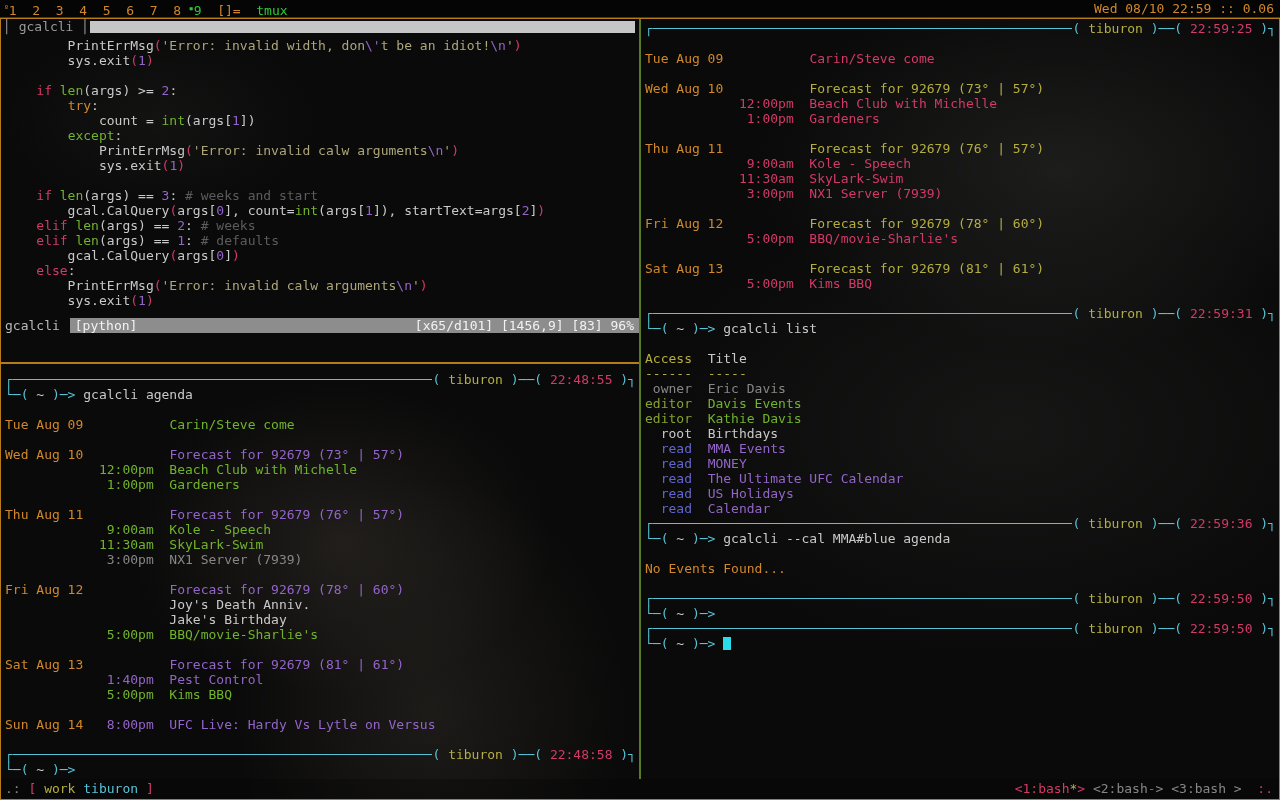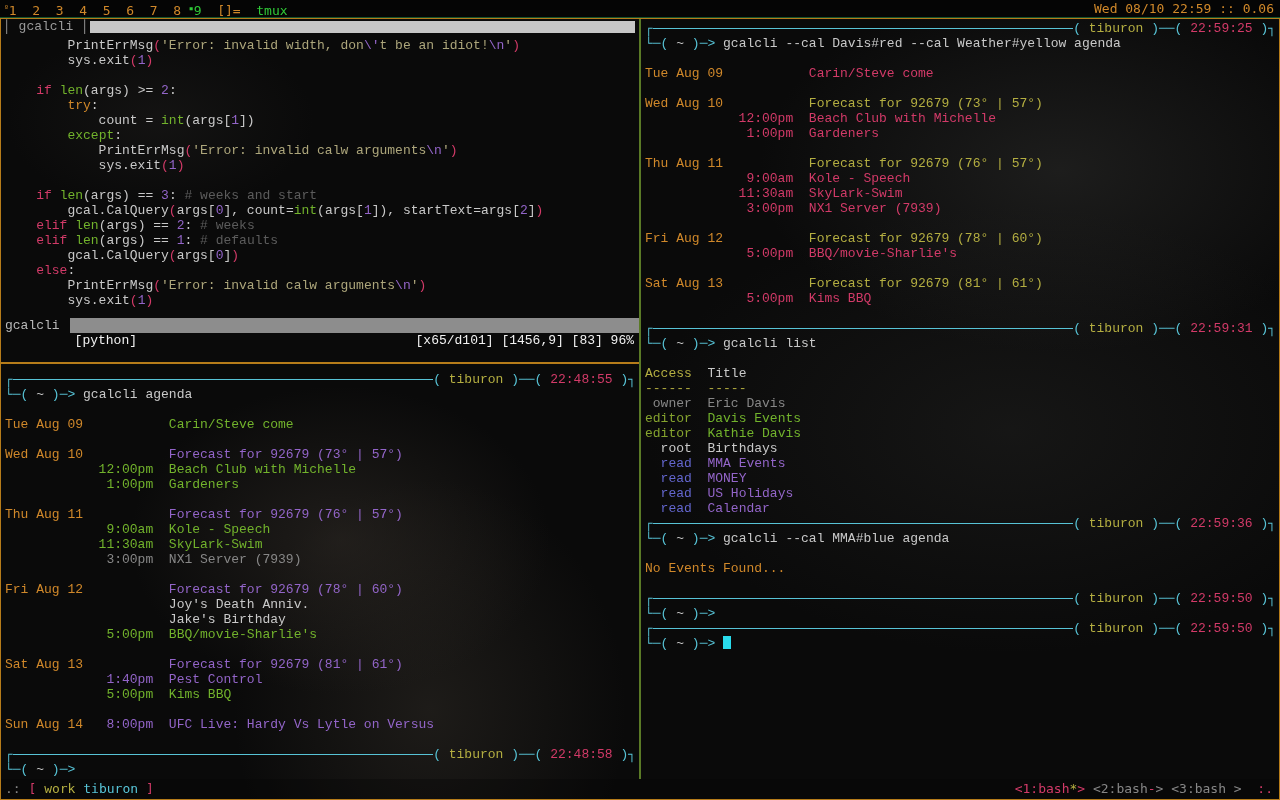--- a/index.html
+++ b/index.html
@@ -19,35 +19,35 @@
   .bl{color:#6366ce}.gy{color:#878787}.wh{color:#c9c9c9}.st{color:#ada67b}.cm{color:#5c5c5c}
   .sm{font-size:8px;vertical-align:4px}
 
   .topbar{position:absolute;top:0;left:0;right:0;height:17px;line-height:17px;background:#050505;
           border-bottom:2px solid #14532d;white-space:pre;}
   .topbar .tleft{position:absolute;left:4px;top:0;}
   .topbar .tright{position:absolute;right:6px;top:0;color:#d0882a;}
 
   .frame{position:absolute;top:18px;left:0;right:0;bottom:0;border:1px solid #b67c1a;
          display:flex;flex-direction:column;}
-  .cols{flex:1;display:flex;min-height:0;font-family:Liberation Mono, monospace;}
+  .cols{flex:1;display:flex;min-height:0;}
   .leftcol{width:638px;display:flex;flex-direction:column;min-height:0;}
   .vdiv{width:2px;background:#5a7a26;}
   .rightcol{flex:1;min-width:0;padding:2px 0 0 4px;}
   .hdiv{height:2px;background:#b67c1a;}
 
   .vimpane{height:343px;display:flex;flex-direction:column;}
   .tabline{height:15px;line-height:15px;display:flex;align-items:center;white-space:pre;padding:0 4px 0 2px;}
   .tabline .tab{color:#9a9a9a;}
   .tabfill{flex:1;height:12px;background:#c6c6c6;margin-left:1px;}
   .vimcode{margin-top:4px;padding-left:4px;}
   .statusline{margin-top:10px;height:15px;line-height:15px;display:flex;white-space:pre;border-radius:6px;}
   .statusline .sfile{color:#b9b9b9;padding:0 10px 0 4px;}
   .statusbar{flex:1;background:#8d8d8d;color:#f2f2f2;display:flex;justify-content:space-between;}
-  .statusbar span{padding:15px 5px;}
+  .statusbar span{padding:0 5px;}
 
   .shellpane{flex:1;padding:8px 0 0 4px;min-height:0;}
 
   .tl{height:15px;line-height:15px;white-space:pre;}
   .pl{display:flex;align-items:center;padding-right:3px;}
   .pfill{flex:1;height:1px;background:#57c3d6;}
   .cursor{display:inline-block;width:8px;height:13px;background:#29dbeb;vertical-align:-2px;}
 
   .bottombar{height:20px;line-height:20px;position:relative;white-space:pre;background:rgba(5,5,5,.35);}
   .bleft{position:absolute;left:4px;top:0;}
@@ -127,21 +127,20 @@
             <div class="tl"><span>&nbsp;</span></div>
             <div class="tl"><span class="or">Sun Aug 14</span><span class="pu">   8:00pm  UFC Live: Hardy Vs Lytle on Versus</span></div>
             <div class="tl"><span>&nbsp;</span></div>
             <div class="tl pl"><span class="cy">┌</span><div class="pfill"></div><span class="cy">( </span><span class="ye">tiburon</span><span class="cy"> )──( </span><span class="pk">22:48:58</span><span class="cy"> )┐</span></div>
             <div class="tl"><span class="cy">└─( </span><span class="wh">~</span><span class="cy"> )─&gt; </span></div>
           </div>
       </div>
       <div class="vdiv"></div>
       <div class="rightcol" id="right-term">
           <div class="tl pl"><span class="cy">┌</span><div class="pfill"></div><span class="cy">( </span><span class="ye">tiburon</span><span class="cy"> )──( </span><span class="pk">22:59:25</span><span class="cy"> )┐</span></div>
-          <div class="tl"><span class="cy">└─( </span><span class="wh">~</span><span class="cy"> )─&gt; </span><span class="wh">gcalcli --cal Davis#red --cal Weather#yellow agenda</span></div>
           <div class="tl"><span>&nbsp;</span></div>
           <div class="tl"><span class="or">Tue Aug 09</span><span class="wh">           </span><span class="pk">Carin/Steve come</span></div>
           <div class="tl"><span>&nbsp;</span></div>
           <div class="tl"><span class="or">Wed Aug 10</span><span class="wh">           </span><span class="ye">Forecast for 92679 (73° | 57°)</span></div>
           <div class="tl"><span class="pk">            12:00pm  Beach Club with Michelle</span></div>
           <div class="tl"><span class="pk">             1:00pm  Gardeners</span></div>
           <div class="tl"><span>&nbsp;</span></div>
           <div class="tl"><span class="or">Thu Aug 11</span><span class="wh">           </span><span class="ye">Forecast for 92679 (76° | 57°)</span></div>
           <div class="tl"><span class="pk">             9:00am  Kole - Speech</span></div>
           <div class="tl"><span class="pk">            11:30am  SkyLark-Swim</span></div>
@@ -157,20 +156,21 @@
           <div class="tl"><span class="cy">└─( </span><span class="wh">~</span><span class="cy"> )─&gt; </span><span class="wh">gcalcli list</span></div>
           <div class="tl"><span>&nbsp;</span></div>
           <div class="tl"><span class="ye">Access</span><span class="wh">  </span><span class="wh">Title</span></div>
           <div class="tl"><span class="ye">------</span><span class="wh">  </span><span class="ye">-----</span></div>
           <div class="tl"><span class="gy"> owner</span><span class="wh">  </span><span class="gy">Eric Davis</span></div>
           <div class="tl"><span class="gn2">editor</span><span class="wh">  </span><span class="gn">Davis Events</span></div>
           <div class="tl"><span class="gn2">editor</span><span class="wh">  </span><span class="gn">Kathie Davis</span></div>
           <div class="tl"><span class="wh">  root</span><span class="wh">  </span><span class="wh">Birthdays</span></div>
           <div class="tl"><span class="bl">  read</span><span class="wh">  </span><span class="pu">MMA Events</span></div>
           <div class="tl"><span class="bl">  read</span><span class="wh">  </span><span class="pu">MONEY</span></div>
+          <div class="tl"><span class="bl">  read</span><span class="wh">  </span><span class="pu">The Ultimate UFC Calendar</span></div>
           <div class="tl"><span class="bl">  read</span><span class="wh">  </span><span class="pu">US Holidays</span></div>
           <div class="tl"><span class="bl">  read</span><span class="wh">  </span><span class="pu">Calendar</span></div>
           <div class="tl pl"><span class="cy">┌</span><div class="pfill"></div><span class="cy">( </span><span class="ye">tiburon</span><span class="cy"> )──( </span><span class="pk">22:59:36</span><span class="cy"> )┐</span></div>
           <div class="tl"><span class="cy">└─( </span><span class="wh">~</span><span class="cy"> )─&gt; </span><span class="wh">gcalcli --cal MMA#blue agenda</span></div>
           <div class="tl"><span>&nbsp;</span></div>
           <div class="tl"><span class="or">No Events Found...</span></div>
           <div class="tl"><span>&nbsp;</span></div>
           <div class="tl pl"><span class="cy">┌</span><div class="pfill"></div><span class="cy">( </span><span class="ye">tiburon</span><span class="cy"> )──( </span><span class="pk">22:59:50</span><span class="cy"> )┐</span></div>
           <div class="tl"><span class="cy">└─( </span><span class="wh">~</span><span class="cy"> )─&gt; </span></div>
           <div class="tl pl"><span class="cy">┌</span><div class="pfill"></div><span class="cy">( </span><span class="ye">tiburon</span><span class="cy"> )──( </span><span class="pk">22:59:50</span><span class="cy"> )┐</span></div>

